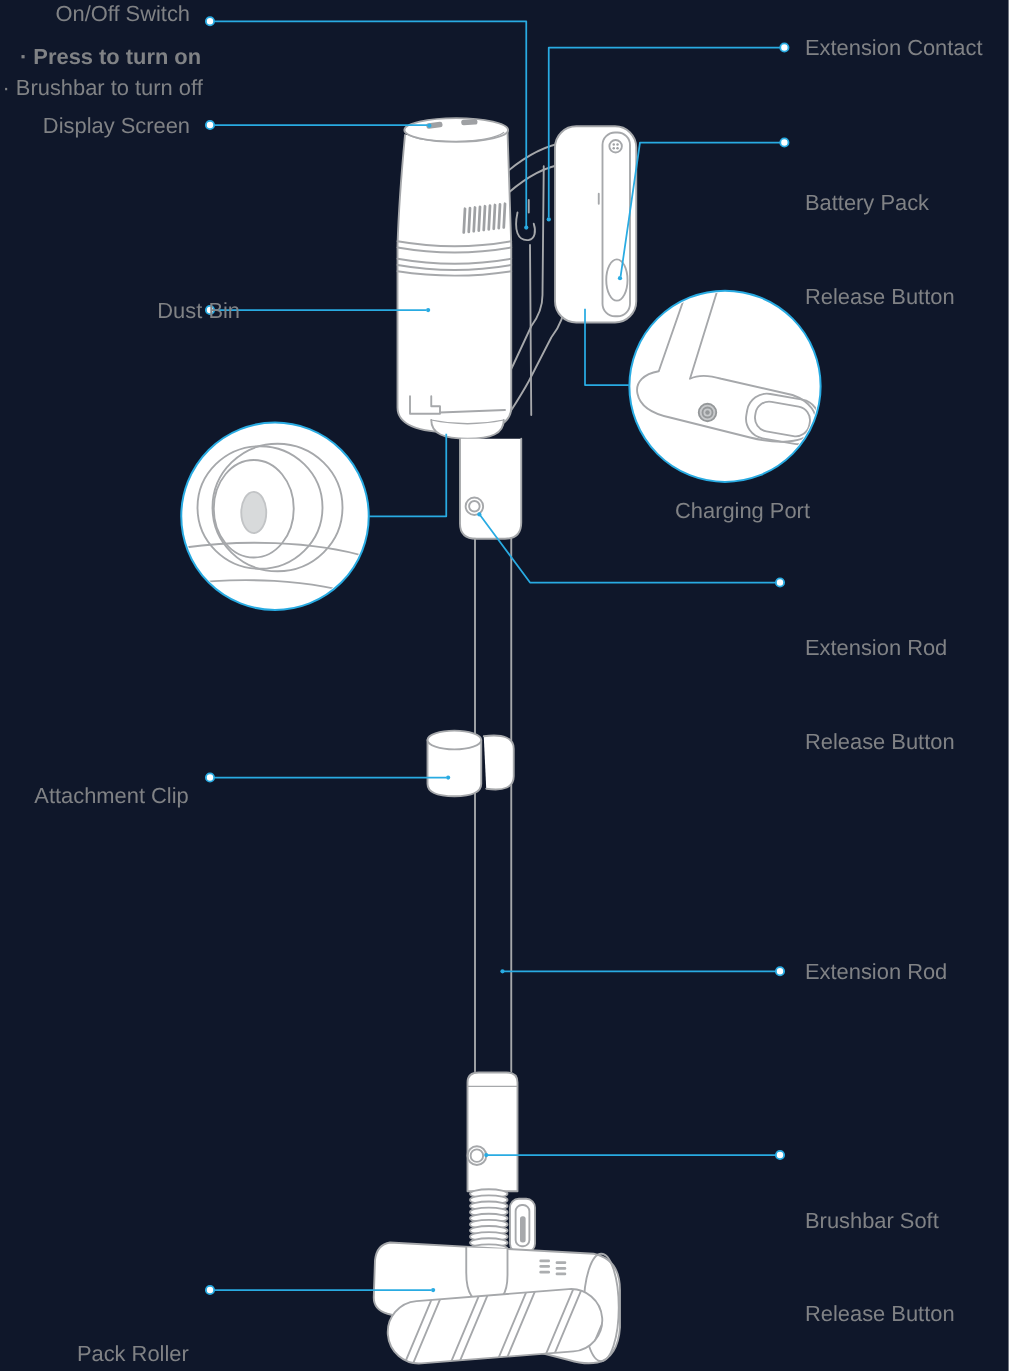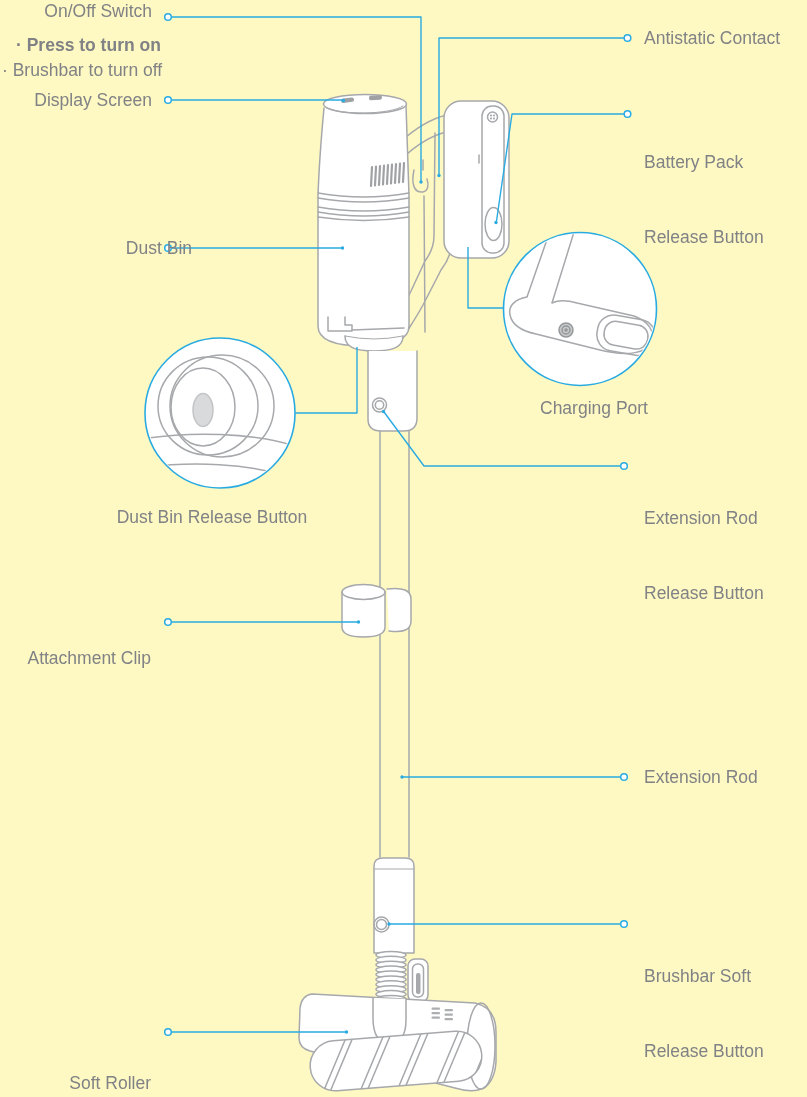--- a/index.html
+++ b/index.html
@@ -1,20 +1,20 @@
 <!DOCTYPE html>
 <html style="--accent: #29ABE2; --outline: #A6A8AB; --detail: #9FA1A4; --text: #808285; --inset_button_fill: #D8DADB;"><head>
 <meta charset="utf-8">
 <style>
   :root{
     --accent:#29ABE2; --outline:#A6A8AB; --detail:#9FA1A4;
     --text:#808285; --inset_button_fill:#D8DADB;
   }
   html,body{margin:0;padding:0;background:#fff;}
-  #stage{position:relative;width:807px;height:1097px;background:#fef9c3;overflow:hidden;
+  #stage{position:relative;width:807px;height:1097px;background:#0f172a;overflow:hidden;
          font-family:"Liberation Sans", sans-serif;}
   #art{position:absolute;left:0;top:0;}
   .lbl{position:absolute;color:var(--text);font-size:17.5px;line-height:22px;white-space:pre;}
   .lbl.two{line-height:25px;}
   .r{text-align:right;}
   .c{text-align:center;}
 </style>
 </head>
 <body>
 
@@ -223,45 +223,44 @@
     </g>
   </g>
 </svg>
 
   <div class="lbl r" style="left:0;top:6;width:152px;">On/Off Switch</div>
   <div class="lbl" style="left:16px;top:34px;font-weight:bold;">· Press to turn on</div>
   <div class="lbl" style="left:2px;top:59px;">· Brushbar to turn off</div>
 
   <div class="lbl r" style="left:0;top:89px;width:152px;">Display Screen</div>
 
-  <div class="lbl" style="left:644px;top:27px;">Antistatic Contact</div>
+  <div class="lbl" style="left:644px;top:27px;">Extension Contact</div>
 
   <div class="lbl two" style="left:644px;top:100px;">
     <div>Battery Pack</div>
     <div>Release Button</div>
   </div>
 
   <div class="lbl r" style="left:0;top:237px;width:152px;margin-left:40px;">Dust Bin</div>
 
-  <div class="lbl c" style="left:102px;top:506px;width:220px;">Dust Bin Release Button</div>
 
   <div class="lbl c" style="left:528px;top:397px;width:132px;text-align:center;">Charging Port</div>
 
   <div class="lbl two" style="left:644px;top:456px;">
     <div>Extension Rod</div>
     <div>Release Button</div>
   </div>
 
-  <div class="lbl r" style="left:0;top:647px;width:151px;">Attachment Clip</div>
+  <div class="lbl r" style="left:0;top:625px;width:151px;">Attachment Clip</div>
 
   <div class="lbl" style="left:644px;top:766px;">Extension Rod</div>
 
   <div class="lbl two" style="left:644px;top:914px;">
     <div>Brushbar Soft</div>
     <div>Release Button</div>
   </div>
 
   <div class="lbl two r" style="left:0;top:1021px;width:151px;">
-    <div>Soft Roller</div>
+    <div>Pack Roller</div>
     
   </div>
 
 </div>
 
 </body></html>

